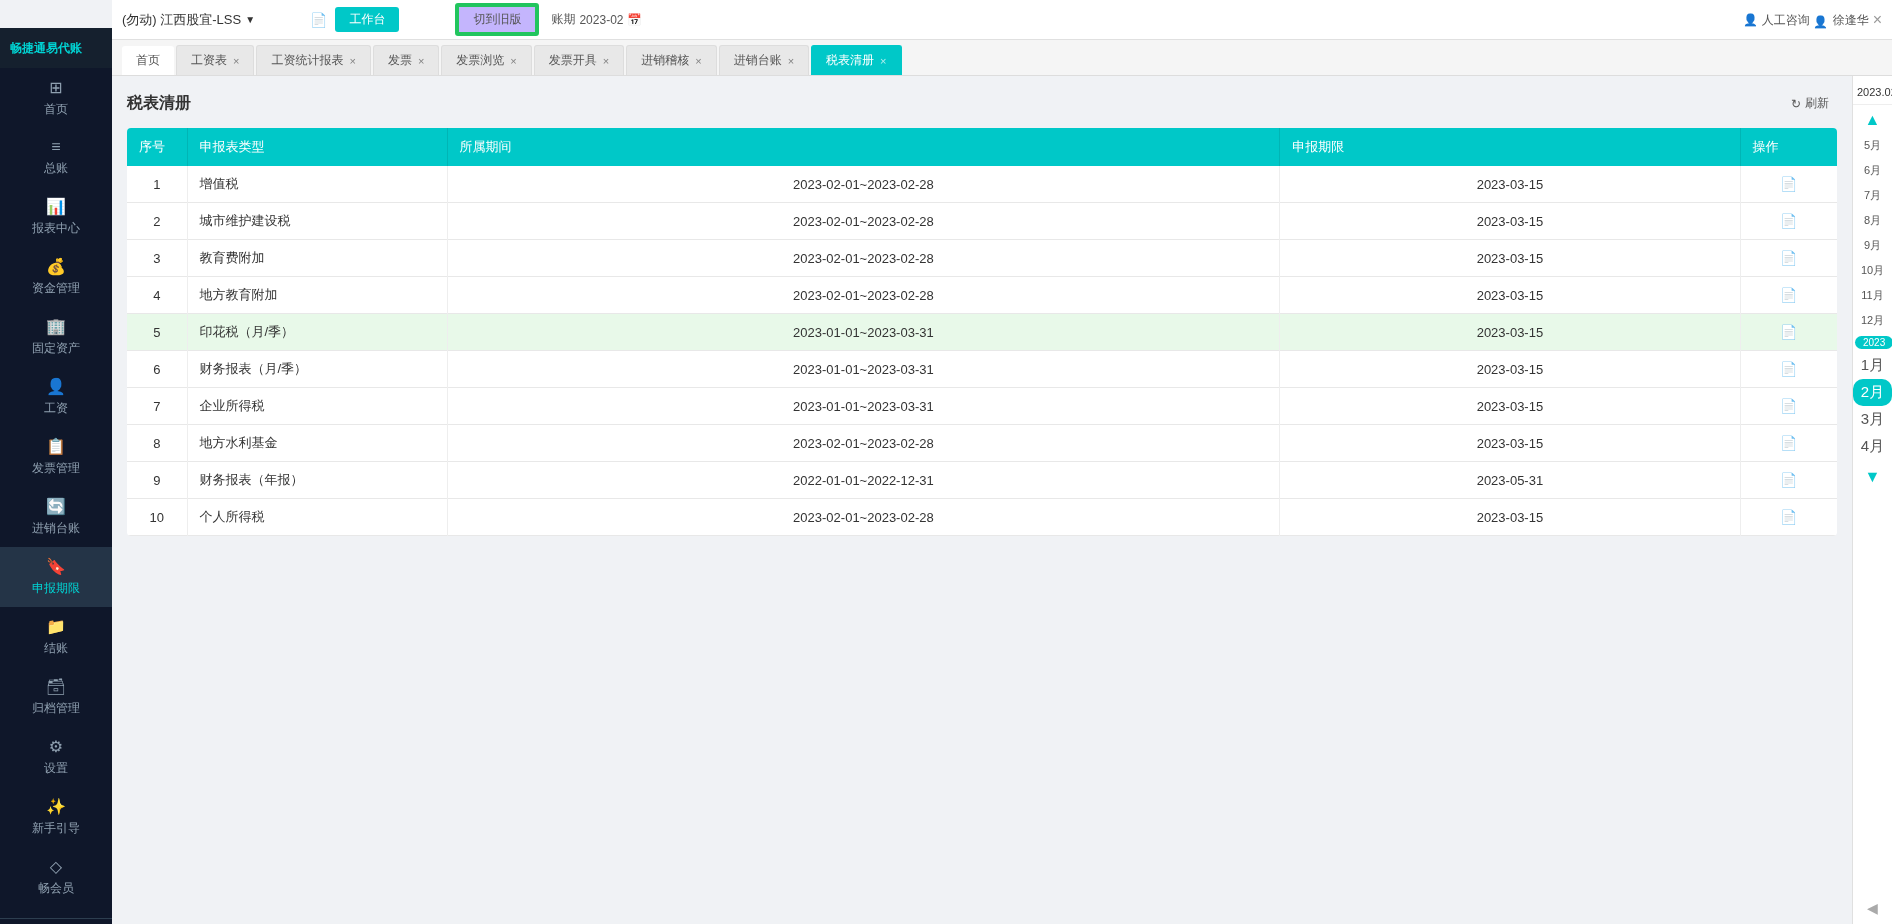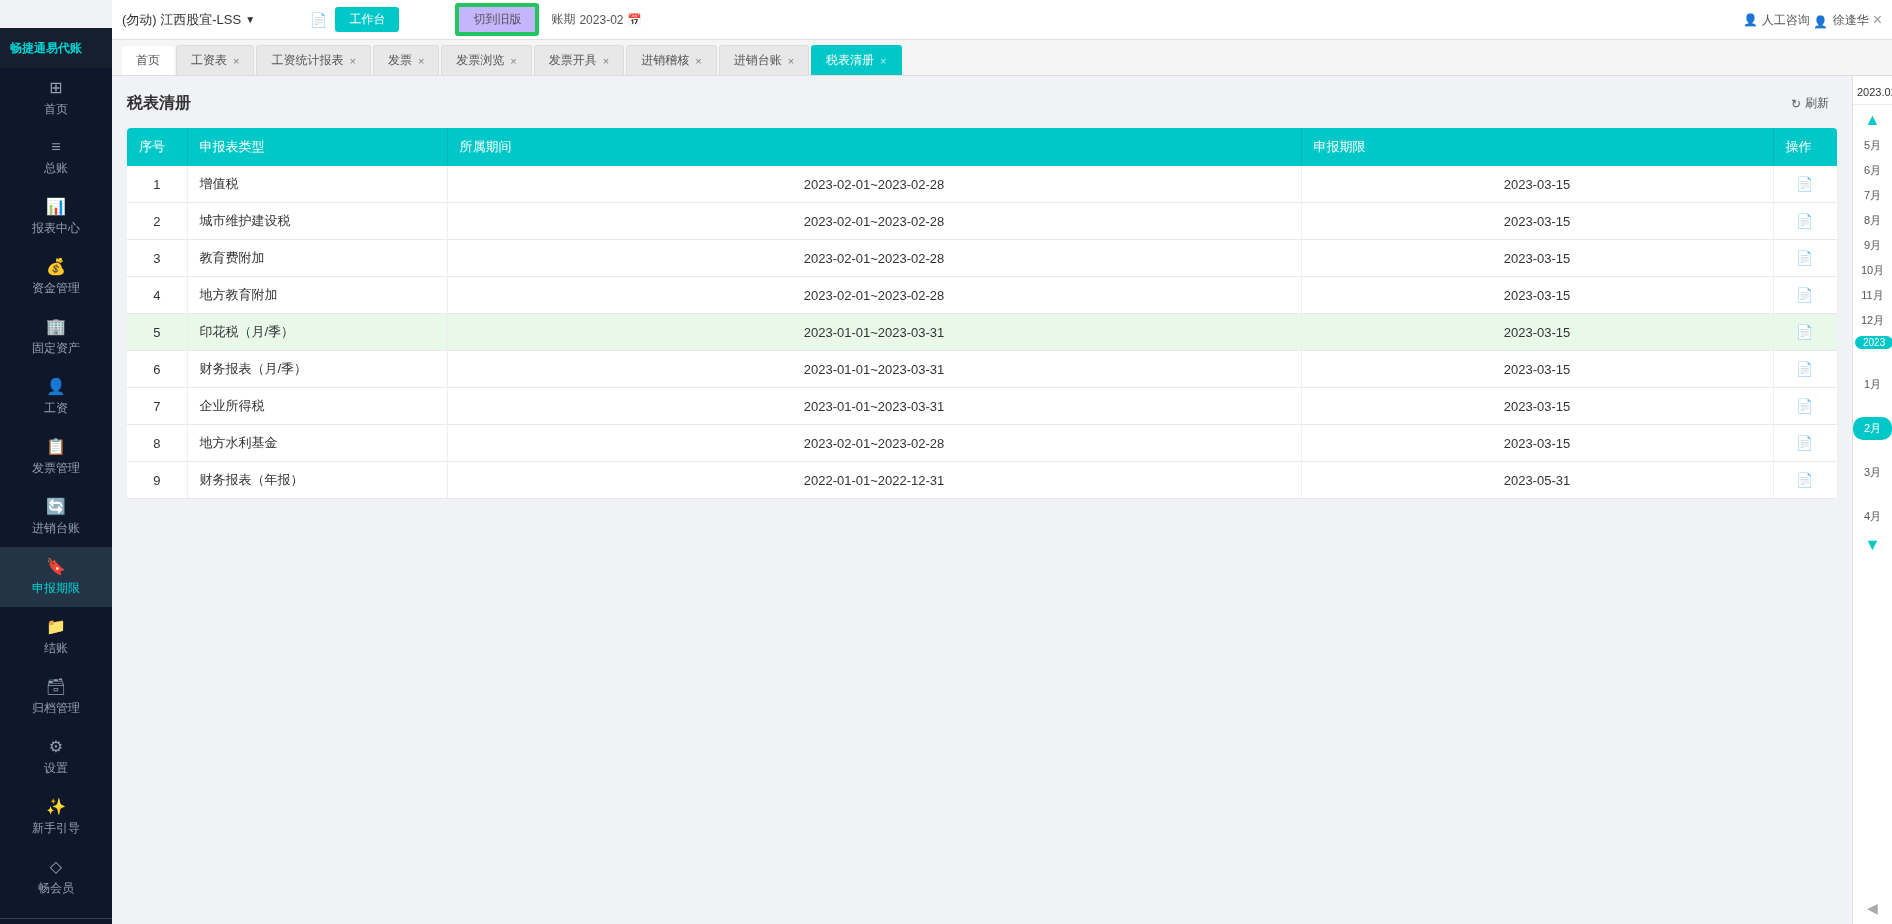--- a/index.html
+++ b/index.html
@@ -248,24 +248,23 @@
       color: #fff;
       border-radius: 8px;
       padding: 1px 8px;
       font-size: 10px;
       display: inline-block;
     }
     .month-item {
       width: 100%;
       text-align: center;
       padding: 4px 2px;
-      font-size: 11px;
+      font-size: 15px;
       color: #555;
       cursor: pointer;
-      margin-top: 21px;
     }
     .month-item.active {
       background: #00c8c8;
       color: #fff;
       border-radius: 10px;
     }
     .panel-nav-btn {
       cursor: pointer;
       color: #00c8c8;
       font-size: 16px;
@@ -420,21 +419,21 @@
         </div>
       </div>
 
       <table class="data-table">
         <thead>
           <tr>
             <th style="width:60px;">序号</th>
             <th style="width:260px;text-align:left;">申报表类型</th>
             <th>所属期间</th>
             <th>申报期限</th>
-            <th style="width:64px;">操作</th>
+            <th style="width:97px;">操作</th>
           </tr>
         </thead>
         <tbody id="table-body">
         <tr>
       <td>1</td>
       <td>增值税</td>
       <td>2023-02-01~2023-02-28</td>
       <td>2023-03-15</td>
       <td>
         <span class="action-icon">📄</span>
@@ -501,20 +500,29 @@
       <td>2023-03-15</td>
       <td>
         <span class="action-icon">📄</span>
       </td>
     </tr>
             <tr>
       <td>9</td>
       <td>财务报表（年报）</td>
       <td>2022-01-01~2022-12-31</td>
       <td>2023-05-31</td>
+      <td>
+        <span class="action-icon">📄</span>
+      </td>
+    </tr>
+            <tr>
+      <td>10</td>
+      <td>个人所得税</td>
+      <td>2023-02-01~2023-02-28</td>
+      <td>2023-03-15</td>
       <td>
         <span class="action-icon">📄</span>
       </td>
     </tr>
           </tbody>
       </table>
     </div>
 
     <div class="right-panel">
       <div class="right-panel-header">2023.02</div>

